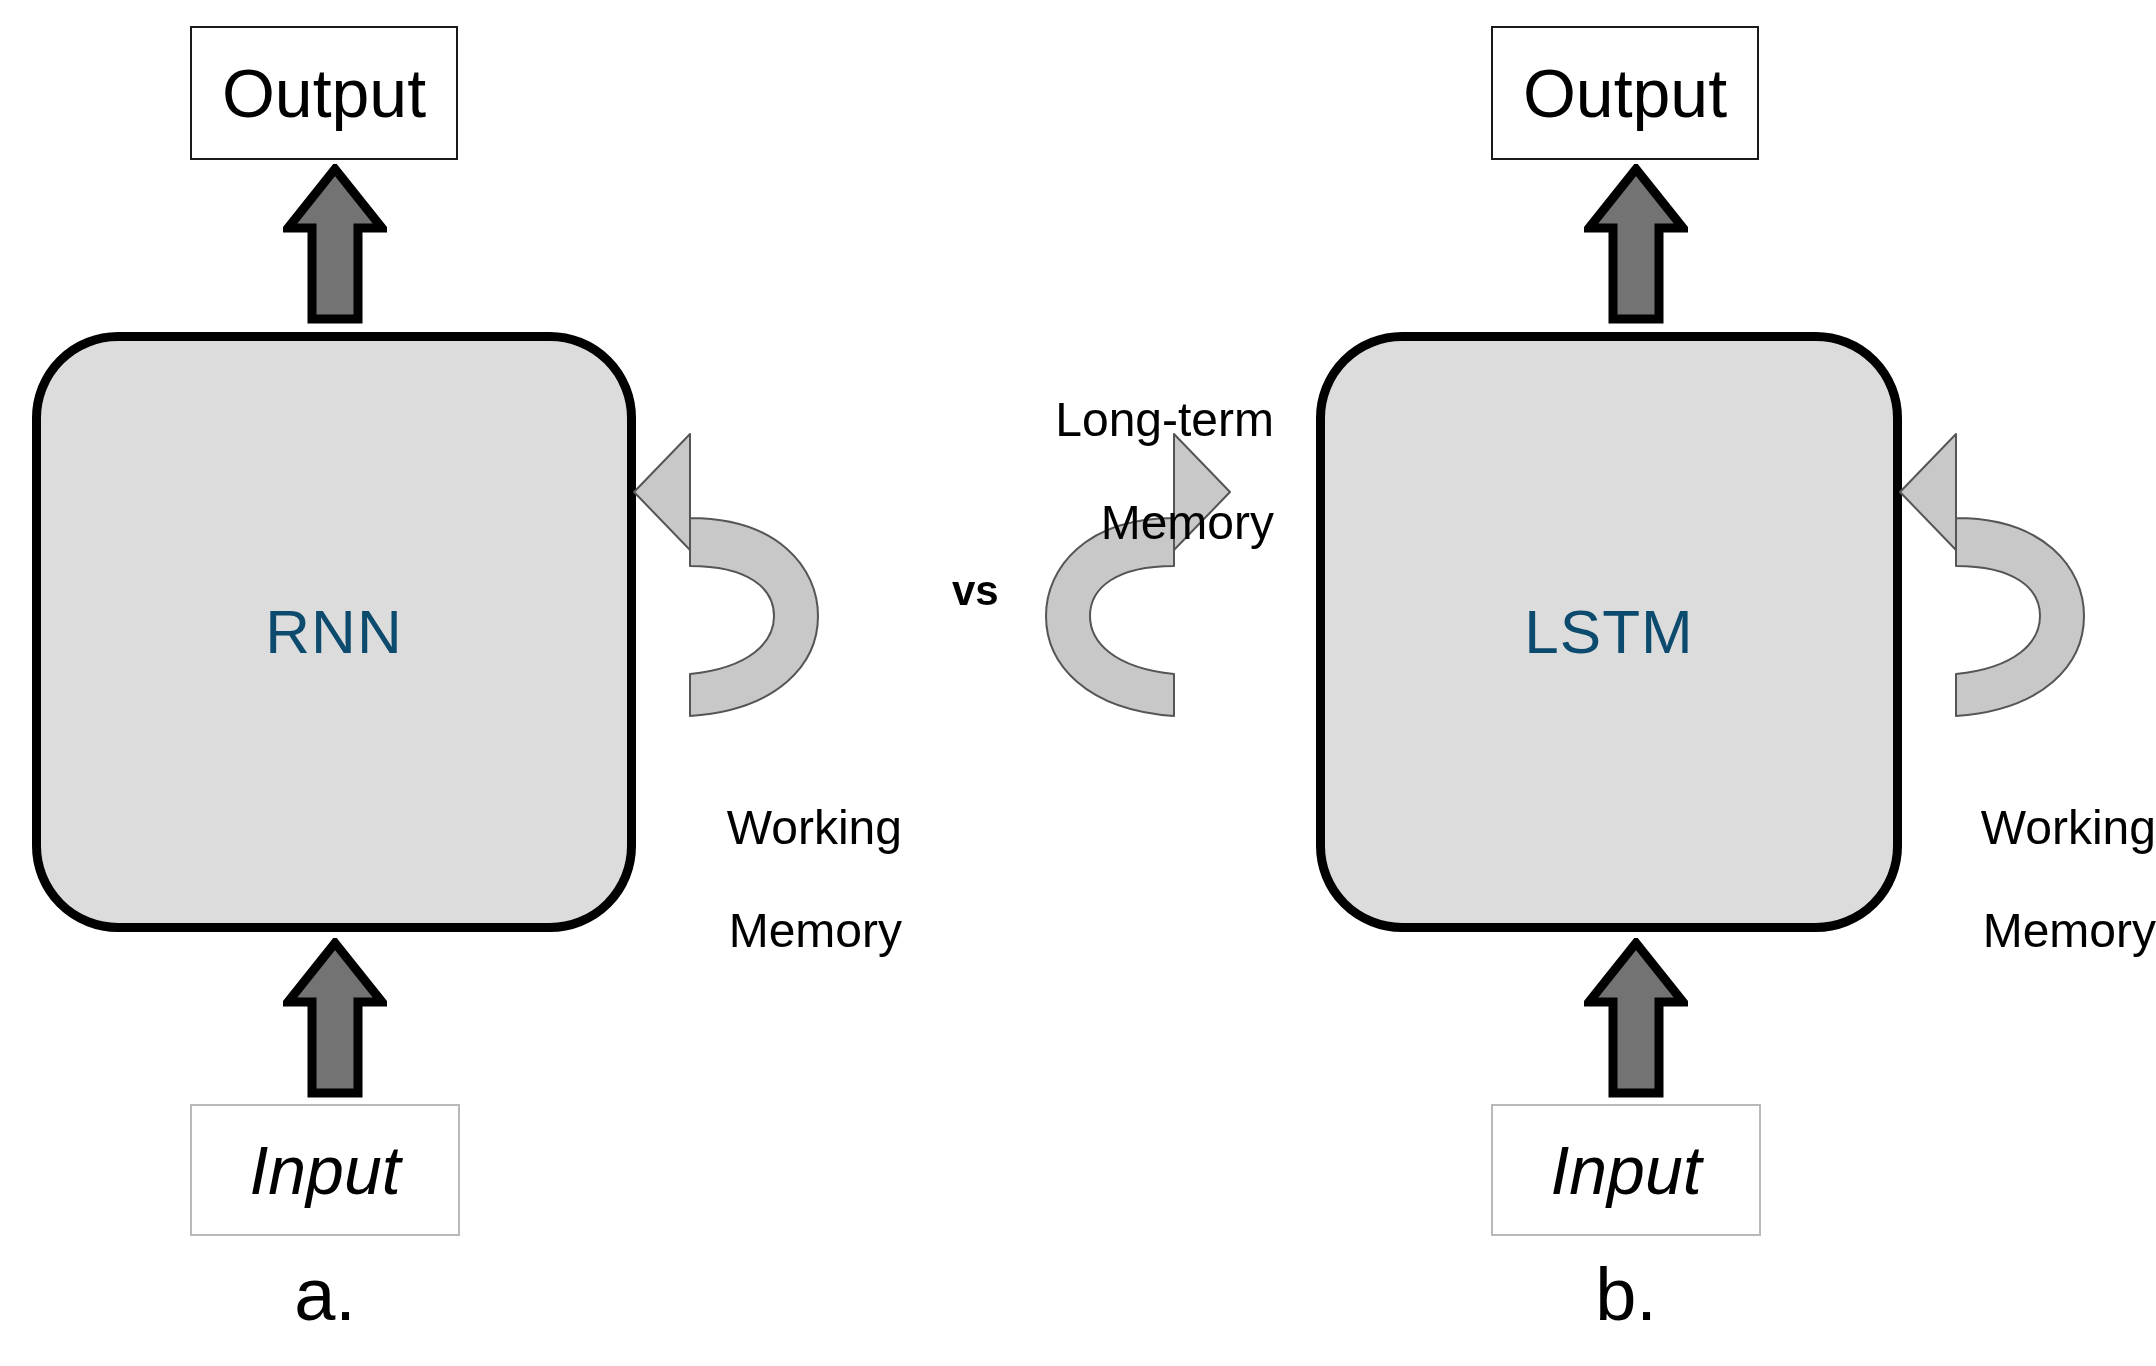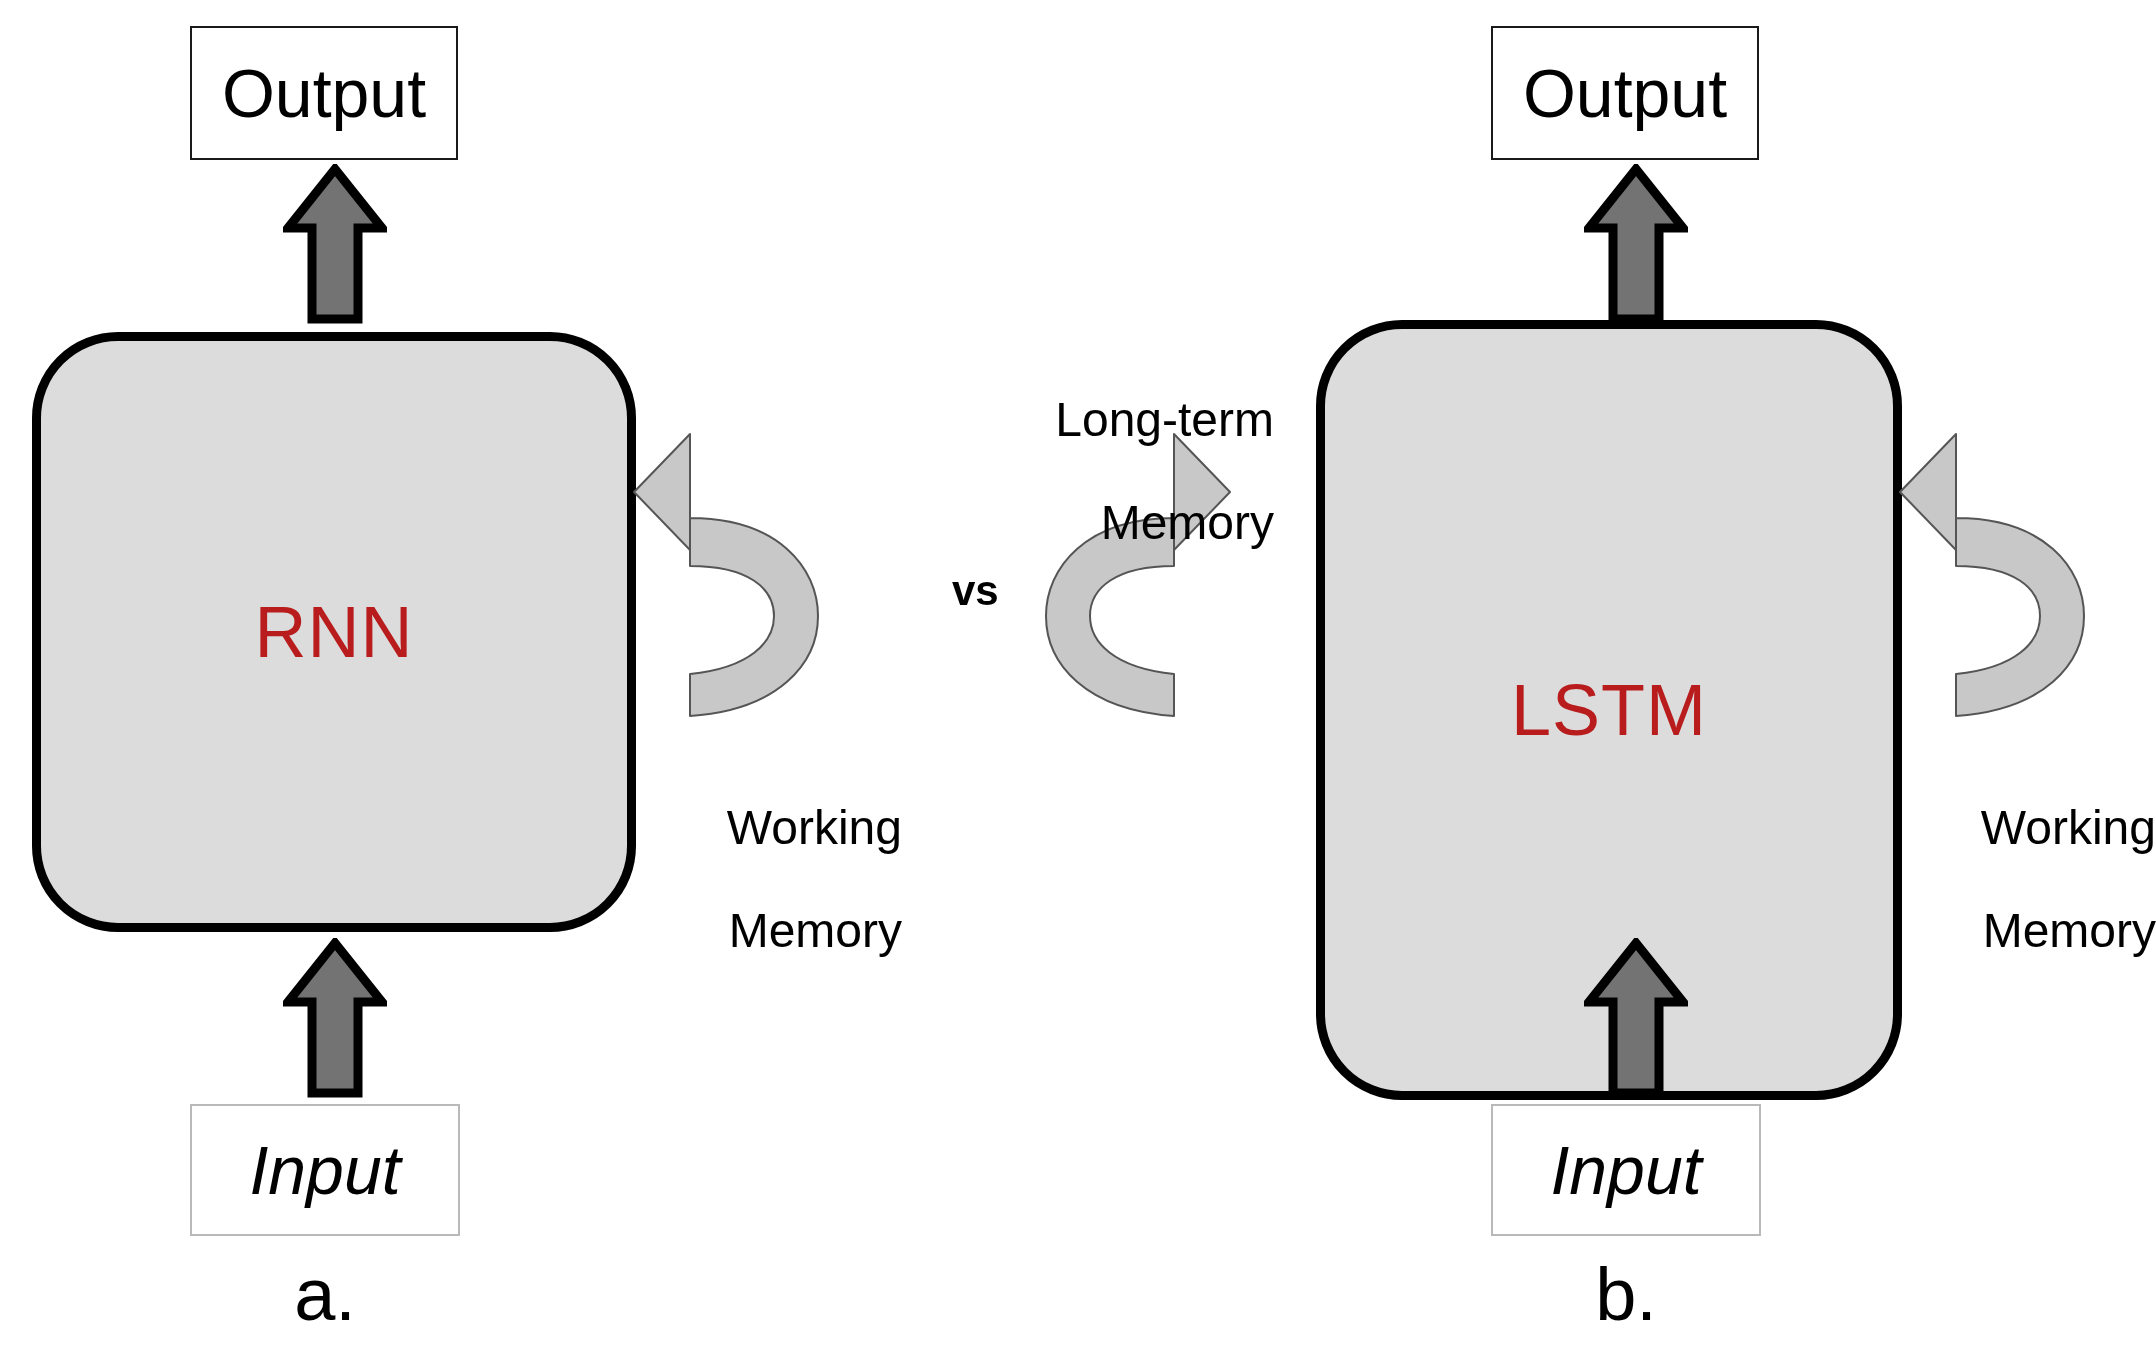--- a/index.html
+++ b/index.html
@@ -52,22 +52,22 @@
     position: absolute;
     box-sizing: border-box;
     background: #dcdcdc;
     border: 9px solid #000000;
     border-radius: 86px;
     display: flex;
     align-items: center;
     justify-content: center;
   }
   .unit-label {
-    font-size: 72px;
-    color: #b91c1c;
+    font-size: 62px;
+    color: #0c4a6e;
     line-height: 1;
     letter-spacing: 1px;
   }
 
   
   .block-arrow {
     position: absolute;
   }
   .block-arrow svg { display: block; }
 
@@ -189,21 +189,21 @@
                    Z" fill="#c8c8c8" stroke="#555555" stroke-width="2" stroke-linejoin="round"></path>
         </g>
       </svg>
     </div>
 
     <div class="label right-align" style="left:-130px; top:342px; width:326px;">
       <div>Long-term</div>
       <div>Memory</div>
     </div>
 
-    <div class="unit" style="left:238px; top:320px; width:586px; height:780px;">
+    <div class="unit" style="left:238px; top:332px; width:586px; height:600px;">
       <span class="unit-label">LSTM</span>
     </div>
 
     <div class="loop-arrow" style="left:816px; top:420px; width:250px; height:320px;">
       <svg width="250" height="320" viewBox="0 0 250 320">
         <path d="M 62 46
                  L 62 14
                  L 6 72
                  L 62 130
                  L 62 98

